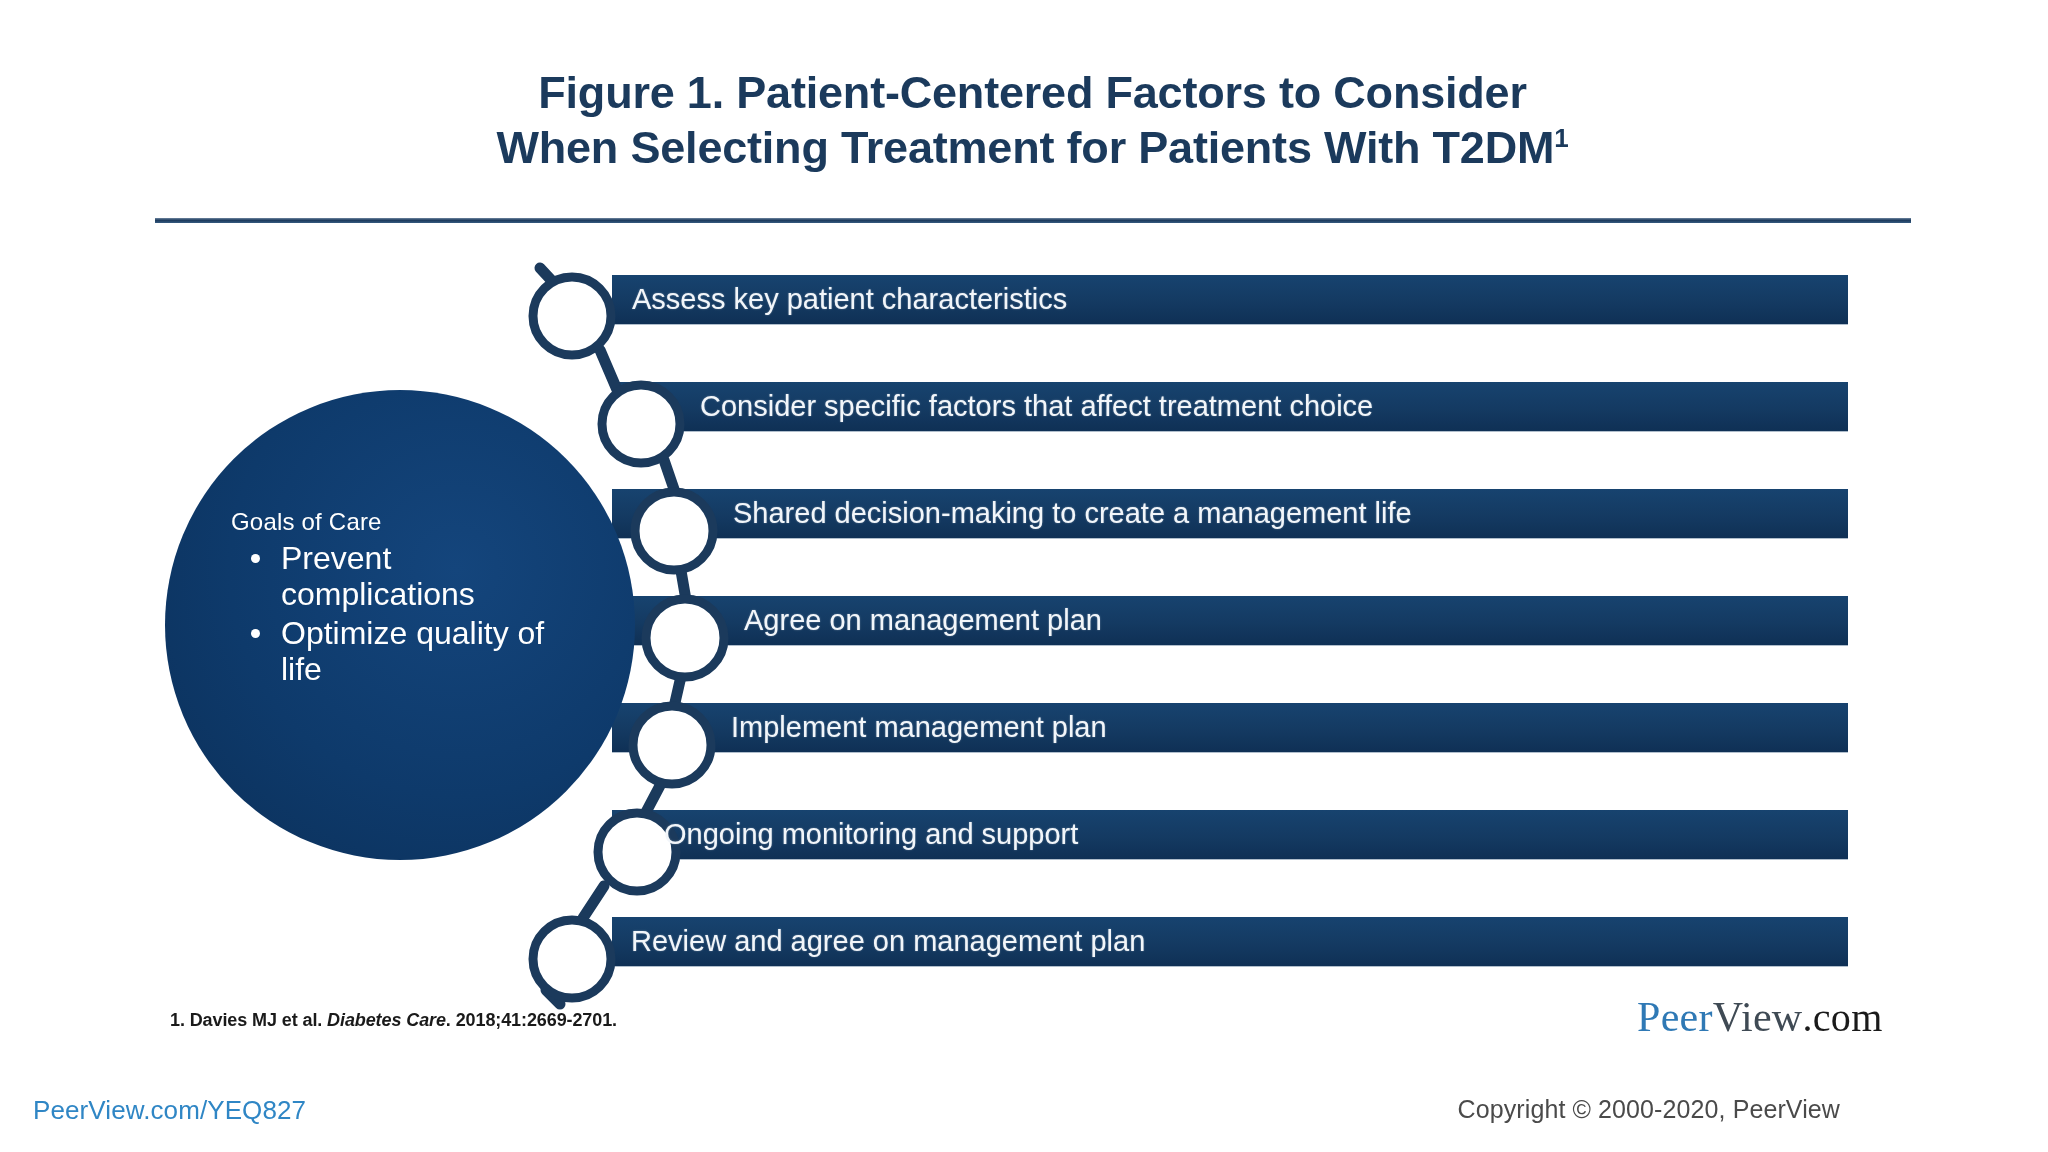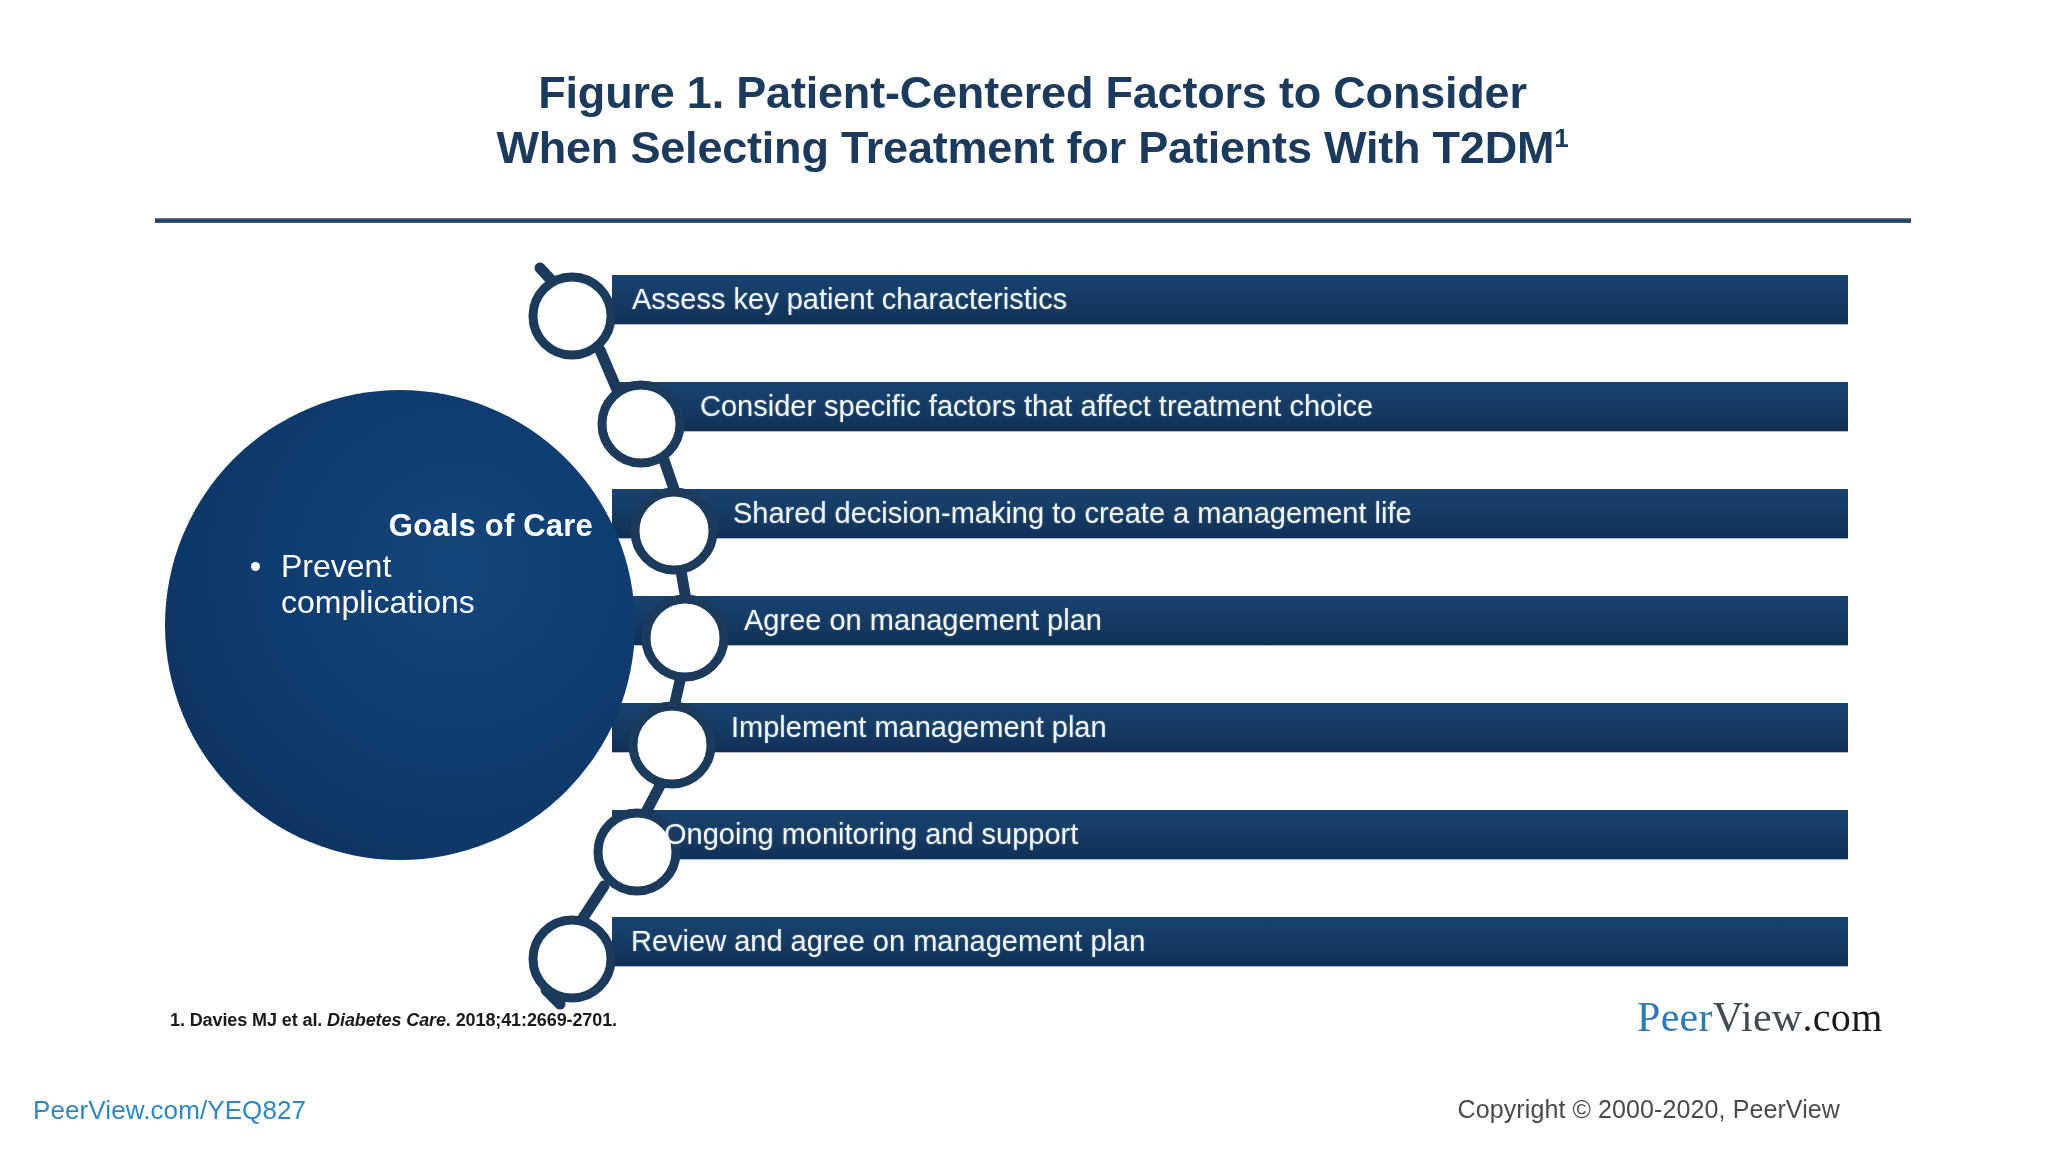--- a/index.html
+++ b/index.html
@@ -78,23 +78,23 @@
     padding: 0;
     z-index: 2;
   }
   .goal-inner {
     position: absolute;
     left: 48px;
     top: 118px;
     width: 380px;
   }
   .goal-heading {
-    font-size: 31px;
-    font-weight: bold;
-    text-align: right;
+    font-size: 24px;
+    font-weight: normal;
+    text-align: left;
     margin: 0 0 4px 18px;
     letter-spacing: 0.2px;
   }
   .goal-list {
     list-style: none;
     margin: 0;
     padding: 0;
   }
   .goal-list li {
     position: relative;
@@ -210,20 +210,21 @@
     <div class="bar" style="top:596px"></div>
     <div class="bar" style="top:703px"></div>
     <div class="bar" style="top:810px"></div>
     <div class="bar" style="top:917px"></div>
 
     <div class="goal-circle">
       <div class="goal-inner">
         <div class="goal-heading">Goals of Care</div>
         <ul class="goal-list">
           <li><span class="bullet"></span><span>Prevent complications</span></li>
+          <li><span class="bullet"></span><span>Optimize quality of life</span></li>
         </ul>
       </div>
     </div>
 
     <svg class="chain-svg" viewBox="0 0 2048 1152">
       <g stroke="#1b3a5c" stroke-width="11" fill="none" stroke-linecap="round">
         <line x1="540" y1="268" x2="566" y2="296"></line>
         <line x1="600" y1="350" x2="618" y2="392"></line>
         <line x1="664" y1="460" x2="676" y2="495"></line>
         <line x1="680" y1="565" x2="686" y2="600"></line>

